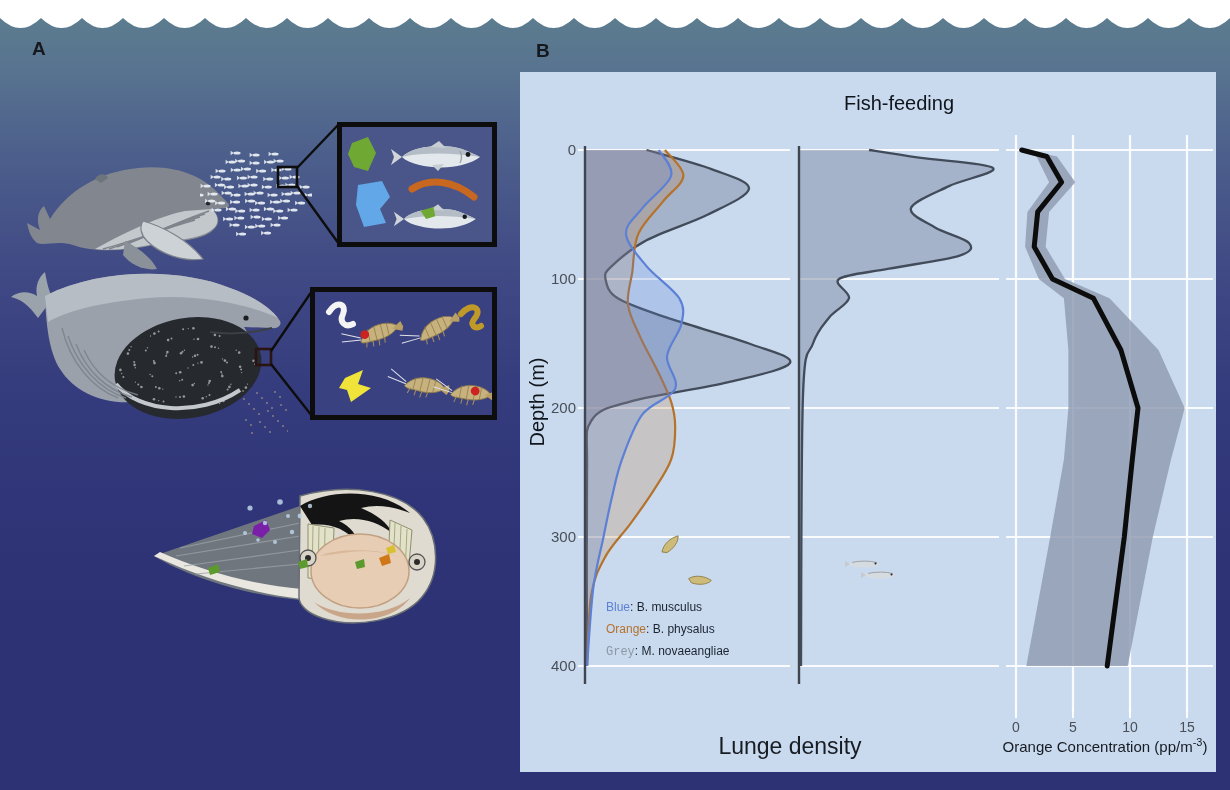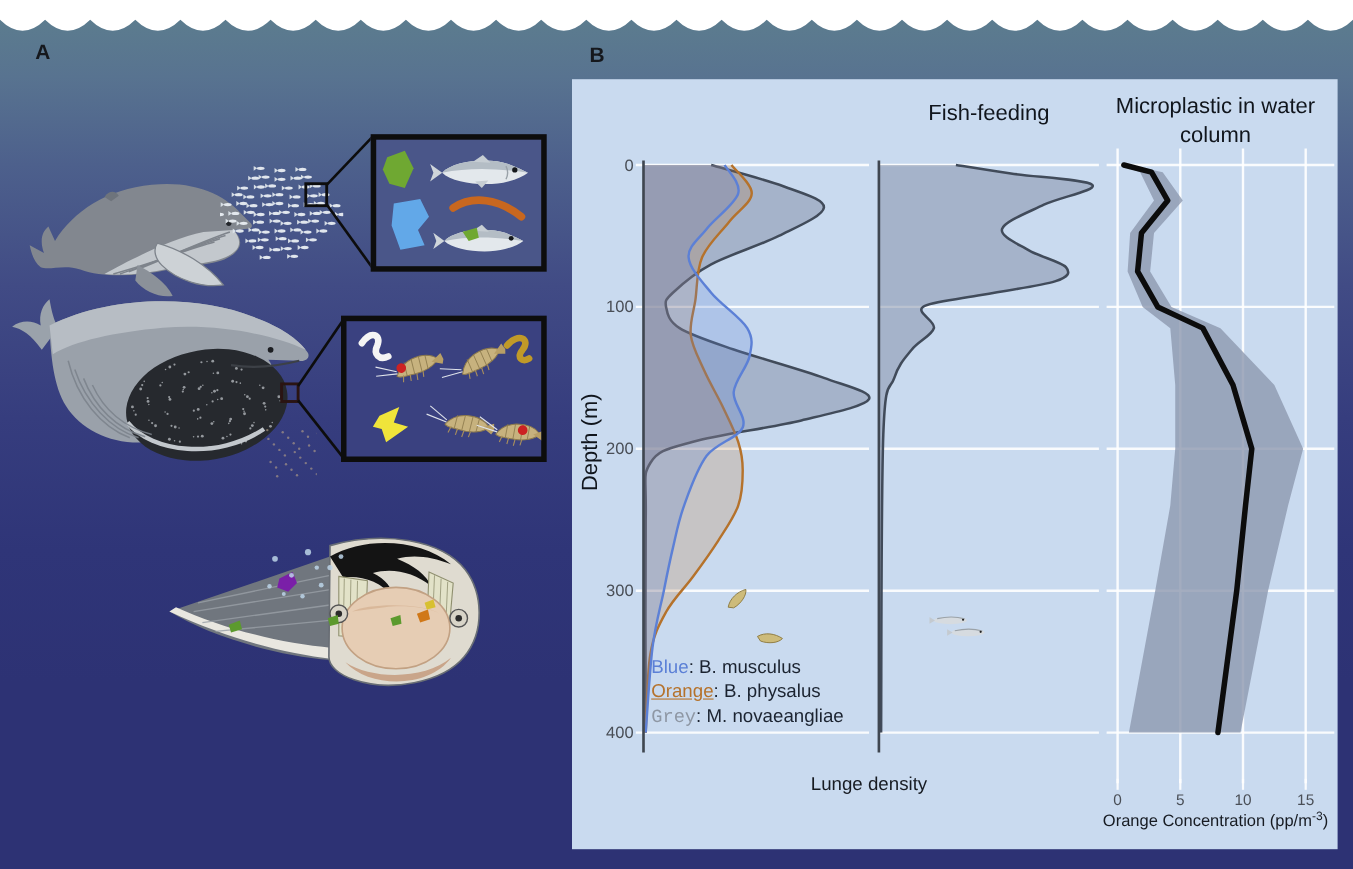--- a/index.html
+++ b/index.html
@@ -15,24 +15,24 @@
   #panelB{
     position:absolute;left:520px;top:72px;width:696px;height:700px;
     background:#c9daef;
   }
   .ptitle{position:absolute;text-align:center;color:#10151c;font-size:20px;line-height:26px;}
   .ylab{
     position:absolute;left:-47px;top:318px;width:130px;height:24px;text-align:center;
     transform:rotate(-90deg);color:#10151c;font-size:20px;
   }
   .xlab{position:absolute;text-align:center;color:#171b22;}
-  #legend{position:absolute;left:72px;top:524px;font-size:17px;line-height:22px;color:#1b2330;}
+  #legend{position:absolute;left:86px;top:524px;font-size:12px;line-height:22px;color:#1b2330;}
   .legend-species::before{content:": ";color:#1b2330;}
   .lw-blue{color:#5c80d6;}
-  .lw-orange{color:#b5722b;text-decoration:underline;}
+  .lw-orange{color:#b5722b;}
   .lw-grey{color:#8e97a4;font-family:Liberation Mono, monospace;}
   sup.u{font-size:11px;vertical-align:6px;}
   svg{display:block;}
   .inset{position:absolute;border:5px solid #0d0d0d;box-sizing:border-box;}
 </style>
 </head>
 <body>
 
 <svg id="waves" class="abs" style="left:0;top:0" width="1230" height="40" viewBox="0 0 1230 40">
     <path d="M0,18 Q20.5,38 41,18 Q61.5,38 82,18 Q102.5,38 123,18 Q143.5,38 164,18 Q184.5,38 205,18 Q225.5,38 246,18 Q266.5,38 287,18 Q307.5,38 328,18 Q348.5,38 369,18 Q389.5,38 410,18 Q430.5,38 451,18 Q471.5,38 492,18 Q512.5,38 533,18 Q553.5,38 574,18 Q594.5,38 615,18 Q635.5,38 656,18 Q676.5,38 697,18 Q717.5,38 738,18 Q758.5,38 779,18 Q799.5,38 820,18 Q840.5,38 861,18 Q881.5,38 902,18 Q922.5,38 943,18 Q963.5,38 984,18 Q1004.5,38 1025,18 Q1045.5,38 1066,18 Q1086.5,38 1107,18 Q1127.5,38 1148,18 Q1168.5,38 1189,18 Q1209.5,38 1230,18 L1230,0 L0,0 Z" fill="#ffffff"></path>
@@ -661,33 +661,32 @@
         <g transform="translate(16,11)">
           <ellipse cx="14" cy="0" rx="15" ry="3.4" fill="#d6dbe0"></ellipse>
           <path d="M0,0 L-5,-3 L-5,3 Z" fill="#c4cad0"></path>
           <path d="M2,-1.6 C10,-3.4 20,-3.4 27,-1.4" fill="none" stroke="#9aa2a9" stroke-width="1"></path>
           <circle cx="25.5" cy="-0.6" r="1" fill="#222"></circle>
         </g>
       </g>
     </svg>
 
   <div class="ptitle" style="left:279px;top:18px;width:200px">Fish-feeding</div>
-  <div class="ptitle" style="left:470px;top:12px;width:230px">Microplastic in water column</div>
 
   <div class="ylab">Depth (m)</div>
 
   <div id="legend">
     <div>
       <span class="lw-blue">Blue</span><span class="legend-species">B. musculus</span>
     </div>
     <div>
       <span class="lw-orange">Orange</span><span class="legend-species">B. physalus</span>
     </div>
     <div>
       <span class="lw-grey">Grey</span><span class="legend-species">M. novaeangliae</span>
     </div>
   </div>
 
-  <div class="xlab" style="left:120px;top:631px;width:300px;font-size:17px">Lunge density</div>
+  <div class="xlab" style="left:120px;top:661px;width:300px;font-size:23px">Lunge density</div>
   <div class="xlab" style="left:448px;top:664px;width:274px;font-size:15px">
     <span>Orange Concentration (pp/m</span><sup class="u">-3</sup><span>)</span>
   </div>
 </div>
 
 </body></html>

